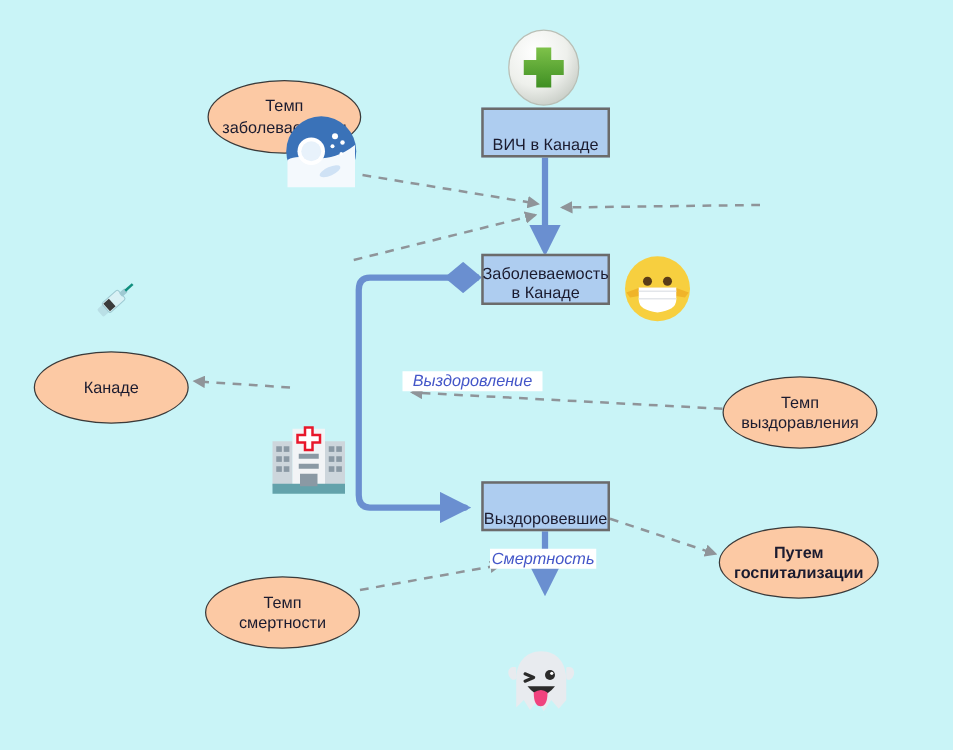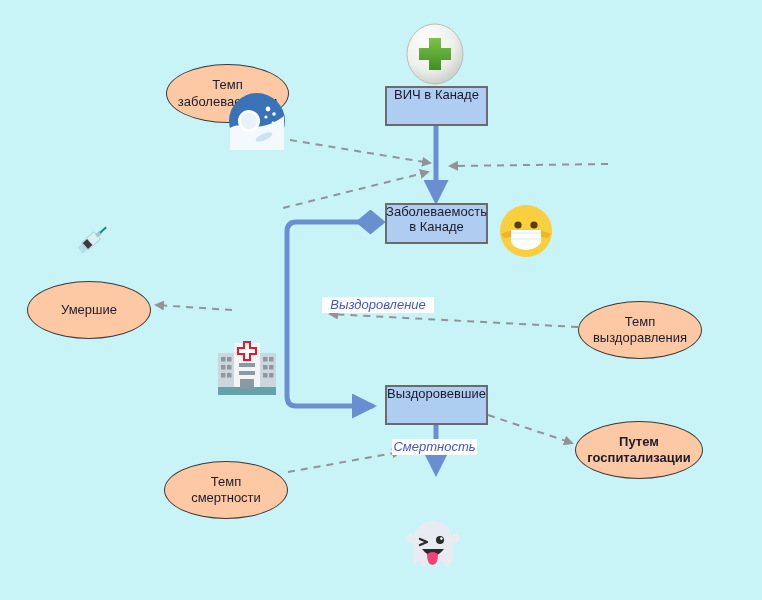--- a/index.html
+++ b/index.html
@@ -27,21 +27,21 @@
     height: 600px;
   }
   .node-box {
     position: absolute;
     box-sizing: border-box;
     background: #aecdf0;
     border: 2px solid #6b6b6b;
     color: #1b1b2f;
     font-size: 13px;
     display: flex;
-    align-items: flex-start;
+    align-items: flex-end;
     justify-content: center;
     text-align: center;
     line-height: 1.15;
     z-index: 6;
   }
   .node-ellipse {
     position: absolute;
     box-sizing: border-box;
     background: #fcc9a4;
     border: 1.5px solid #3a3a3a;
@@ -134,21 +134,21 @@
     <span>Заболеваемость<br>в Канаде</span>
   </div>
   <div class="node-box" style="left:385px; top:385px; width:103px; height:40px;">
     <span>Выздоровевшие</span>
   </div>
 
   <div class="node-ellipse" style="left:166px; top:64px; width:123px; height:59px;">
     <span>Темп<br>заболеваемости</span>
   </div>
   <div class="node-ellipse" style="left:27px; top:281px; width:124px; height:58px;">
-    <span>Умершие</span>
+    <span>Канаде</span>
   </div>
   <div class="node-ellipse" style="left:578px; top:301px; width:124px; height:58px;">
     <span>Темп<br>выздоравления</span>
   </div>
   <div class="node-ellipse" style="left:575px; top:421px; width:128px; height:58px;font-weight:bold;">
     <span>Путем<br>госпитализации</span>
   </div>
   <div class="node-ellipse" style="left:164px; top:461px; width:124px; height:58px;">
     <span>Темп<br>смертности</span>
   </div>

